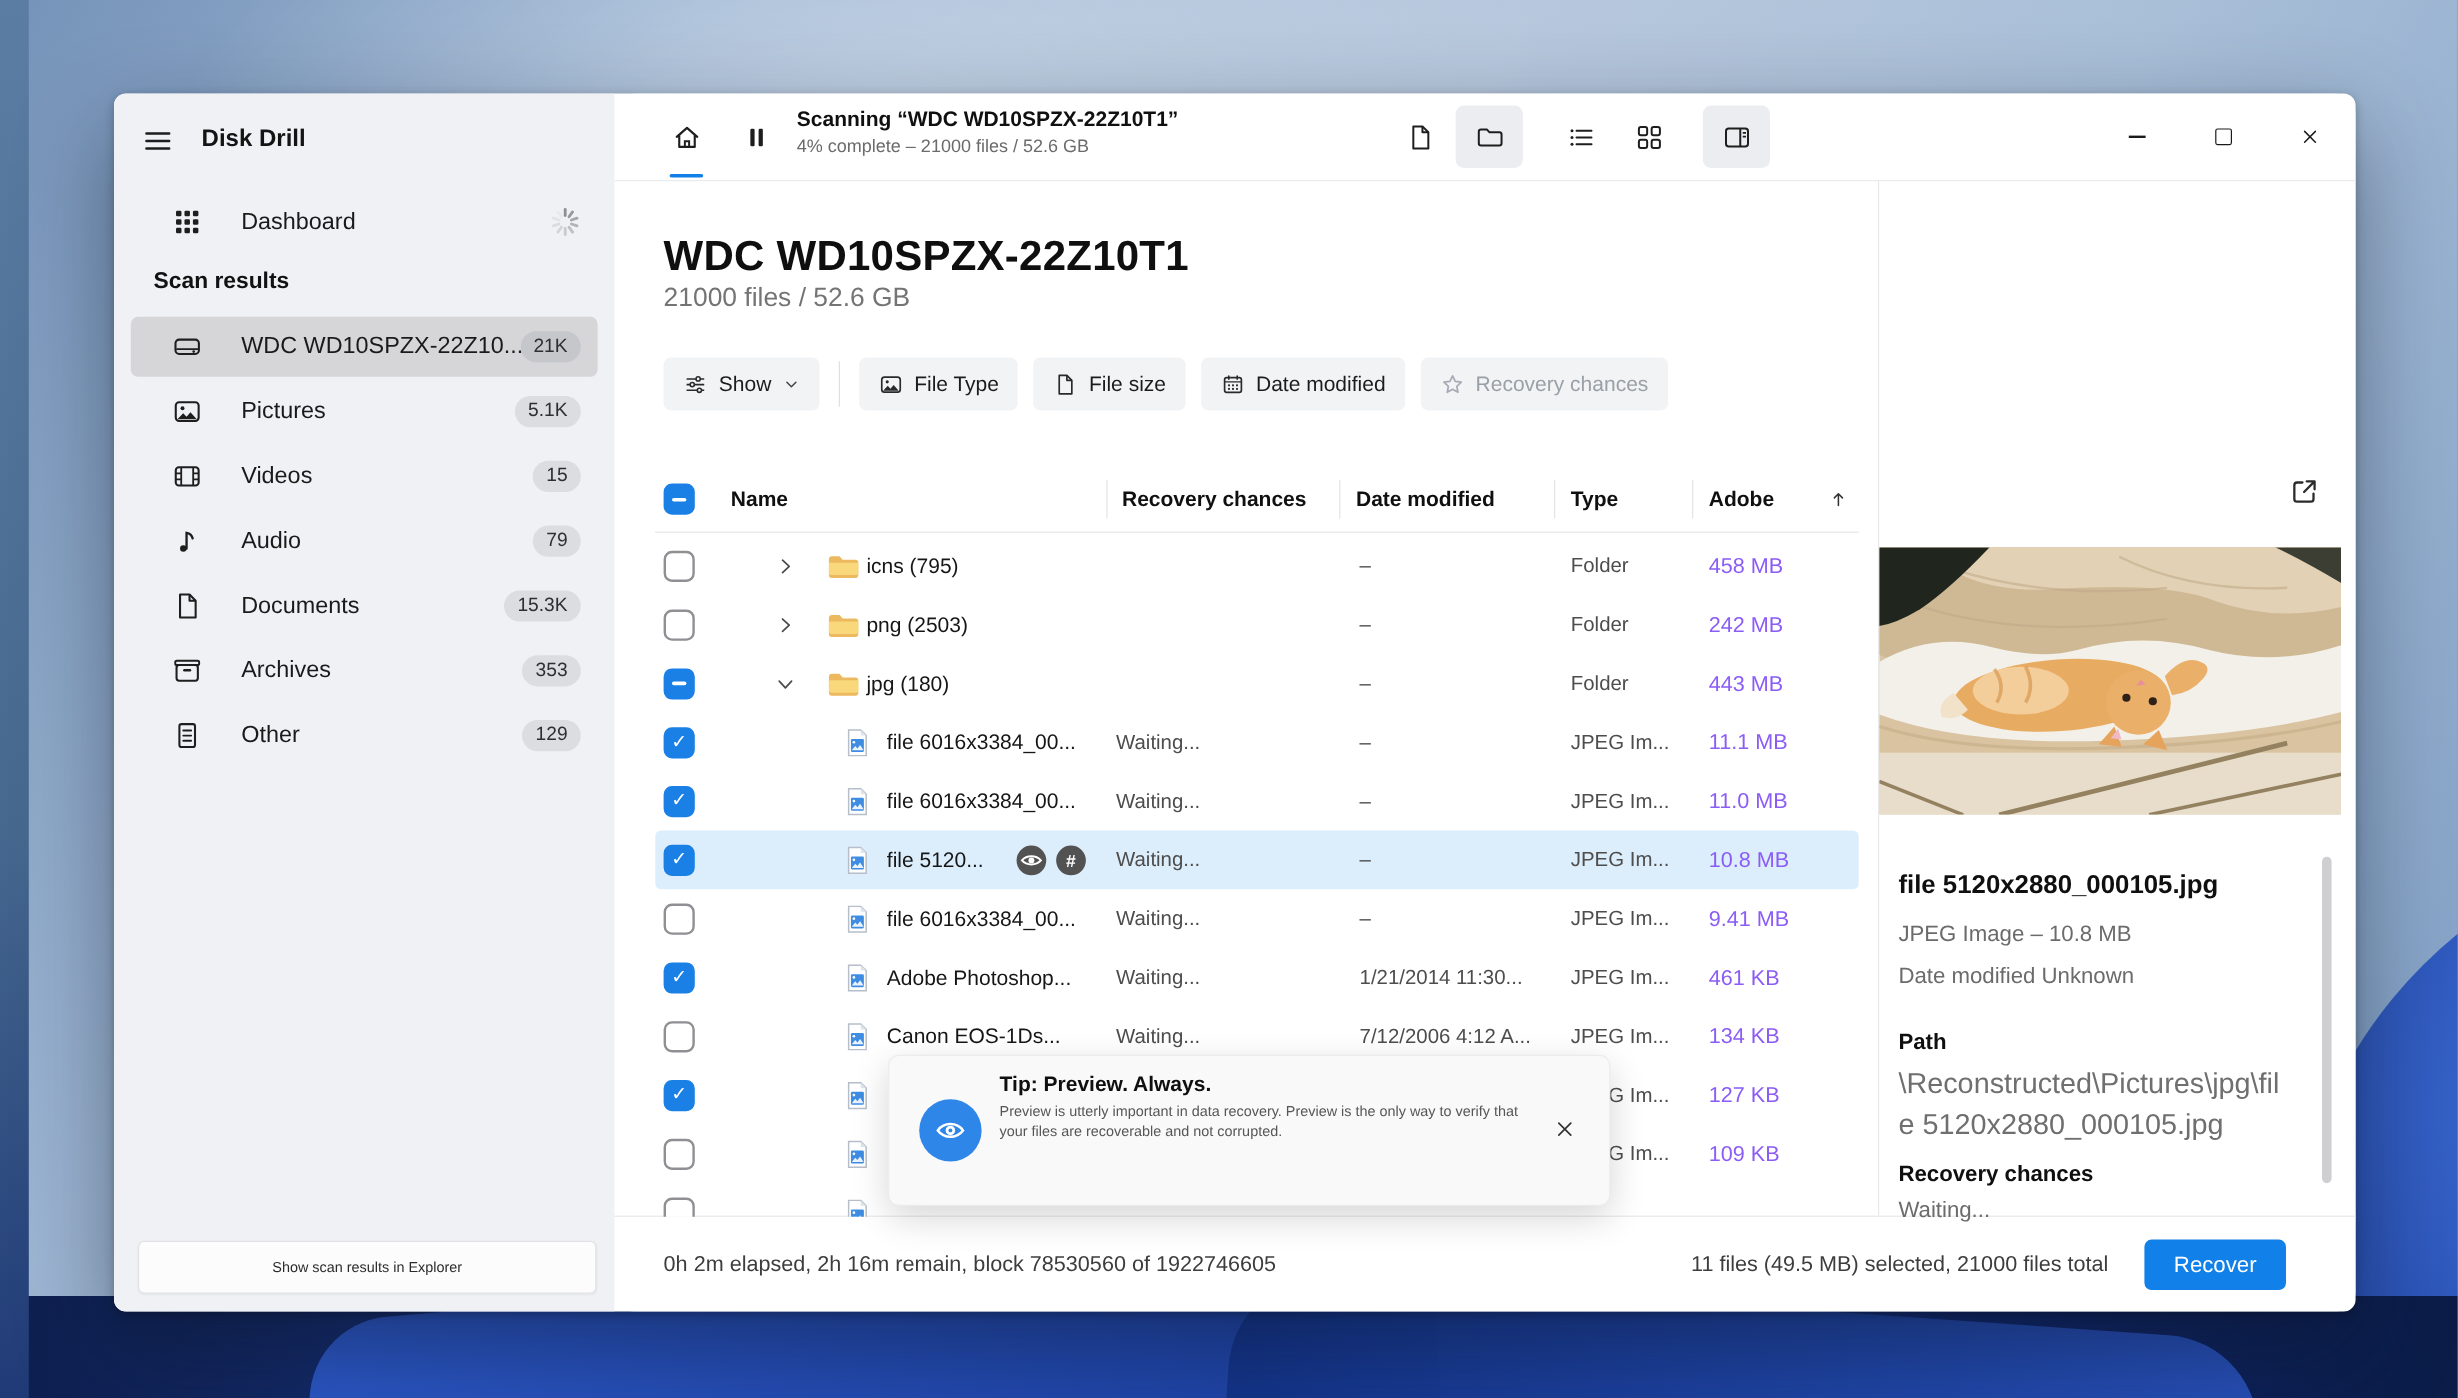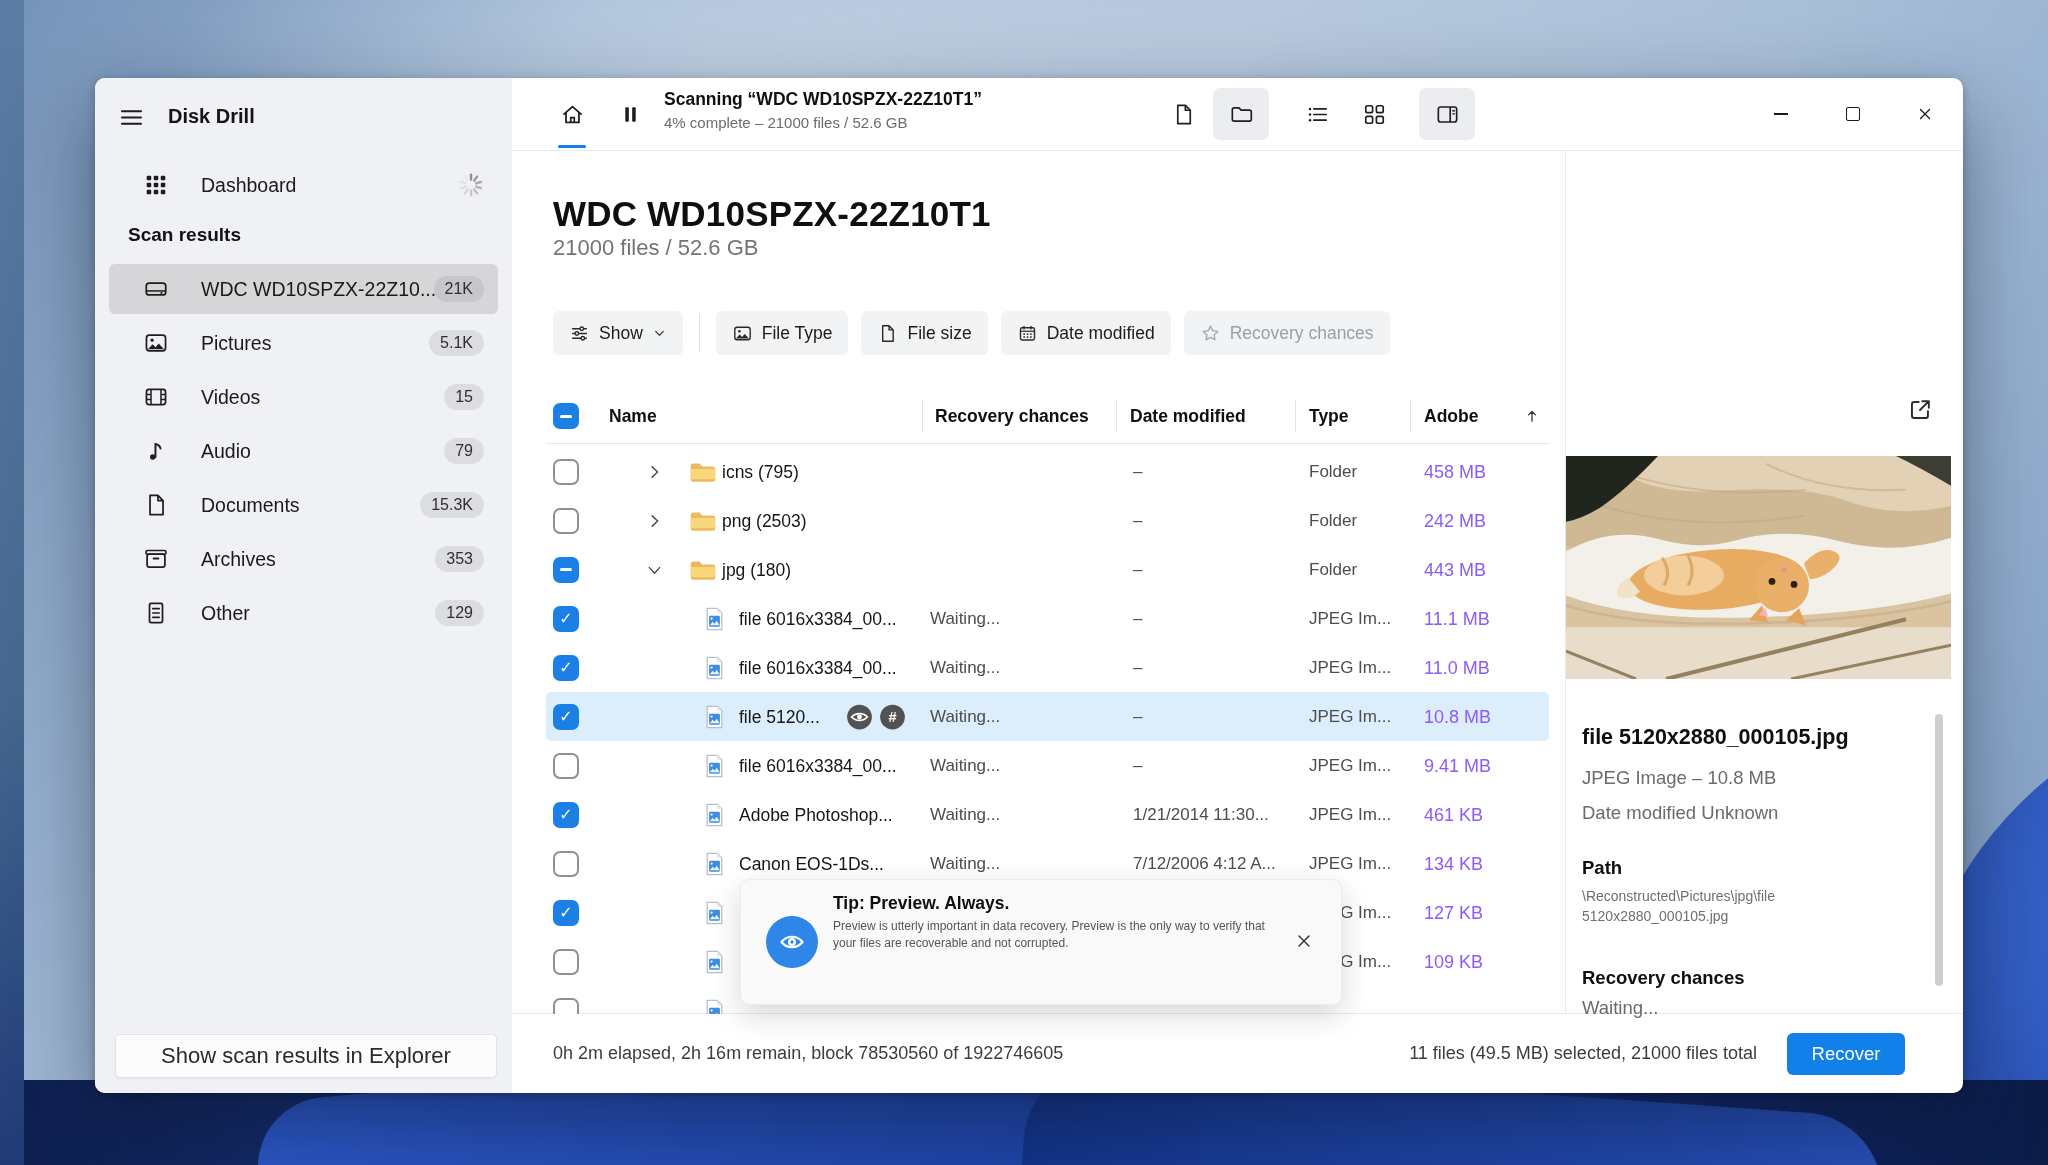--- a/index.html
+++ b/index.html
@@ -35,21 +35,21 @@
   .sb-section{position:absolute;left:33px;top:146px;font-size:19px;font-weight:700;color:#121212;}
   .sb-items{position:absolute;left:14px;top:186px;width:389px;display:flex;flex-direction:column;gap:4px;}
   .sb-item{position:relative;height:50px;border-radius:6px;}
   .sb-item.selected{background:#d6d6d9;}
   .sb-ic{position:absolute;left:34px;top:50%;transform:translateY(-50%);width:26px;height:26px;color:#1e1e1e;}
   .sb-label{position:absolute;left:92px;top:50%;transform:translateY(-50%);font-size:19.5px;color:#1a1a1a;white-space:nowrap;}
   .sb-badge{position:absolute;right:14px;top:50%;transform:translateY(-50%);background:#dcdde1;border-radius:14px;
             padding:4px 11px;font-size:16px;color:#2f2f33;}
   .sb-item.selected .sb-badge{background:#c6c7cb;}
   .sb-footer{position:absolute;left:20px;right:15px;bottom:15px;height:44px;background:#fcfcfd;border:1px solid #e3e3e6;
-            border-radius:5px;font-size:22px;color:#2b2b2b;font-family:inherit;box-shadow:0 1px 2px rgba(0,0,0,.05);}
+            border-radius:5px;font-size:12px;color:#2b2b2b;font-family:inherit;box-shadow:0 1px 2px rgba(0,0,0,.05);}
   
   .right{flex:1;display:flex;flex-direction:column;min-width:0;background:#fff;border-radius:17px;}
   .topbar{height:72px;flex:none;position:relative;border-bottom:1px solid #ebebee;}
   .tb-btn{position:absolute;border:none;background:transparent;padding:0;display:flex;align-items:center;justify-content:center;color:#1e1e1e;}
   .tb-home{left:40px;top:16px;width:40px;height:40px;}
   .tb-underline{position:absolute;left:46px;top:67px;width:28px;height:3px;border-radius:2px;background:#1180e8;}
   .tb-pause{left:98px;top:16px;width:40px;height:40px;}
   .tb-titles{position:absolute;left:152px;top:11px;}
   .tb-scan-title{font-size:17.5px;font-weight:700;color:#101010;line-height:1.25;}
   .tb-scan-sub{font-size:15px;color:#6b6b6b;margin-top:3px;}
@@ -67,21 +67,21 @@
   .win-ctl{position:absolute;top:14px;width:58px;height:44px;border:none;background:transparent;display:flex;align-items:center;justify-content:center;}
   .win-min{left:1240px;} .win-max{left:1312px;} .win-close{left:1384px;}
   .glyph-min{width:14px;height:2px;background:#1b1b1b;}
   .glyph-max{width:12px;height:12px;border:1.6px solid #1b1b1b;border-radius:2px;}
   .win-close svg{width:18px;height:18px;color:#1b1b1b;}
   .content-row{flex:1;display:flex;min-height:0;}
   
   .main{width:1053px;flex:none;position:relative;}
   .page-title{position:absolute;left:41px;top:20px;font-size:35px;font-weight:700;color:#0f0f0f;letter-spacing:.2px;}
   .page-sub{position:absolute;left:41px;top:84px;font-size:22px;color:#747474;}
-  .filters{position:absolute;left:41px;top:160px;height:44px;display:flex;align-items:center;gap:13px;}
+  .filters{position:absolute;left:41px;top:147px;height:44px;display:flex;align-items:center;gap:13px;}
   .fbtn{display:flex;align-items:center;gap:9px;background:#f2f3f5;border:none;border-radius:6px;height:44px;
         padding:0 16px;font-size:17.5px;color:#1c1c1c;font-family:inherit;white-space:nowrap;}
   .fbtn svg{width:21px;height:21px;color:#2a2a2a;}
   .fbtn .chev{width:15px;height:15px;color:#444;}
   .fbtn.disabled{color:#9aa0a8;} .fbtn.disabled svg{color:#a6abb3;}
   .f-sep{width:1px;height:38px;background:#e0e0e3;margin:0 3px;}
   .thead{position:absolute;left:34px;top:238px;width:1003px;height:54px;}
   .th{position:absolute;top:50%;transform:translateY(-50%);font-size:17.5px;font-weight:700;color:#101010;white-space:nowrap;}
   .th-name{left:63px;} .th-rec{left:389px;} .th-date{left:584px;} .th-type{left:763px;} .th-size{left:878px;}
   .th-sort{position:absolute;left:977px;top:50%;transform:translateY(-50%);width:18px;height:18px;color:#333;}
@@ -124,21 +124,21 @@
   .tip-close svg{width:20px;height:20px;}
   
   .preview{flex:1;border-left:1px solid #e8e8ea;position:relative;min-width:0;}
   .pv-open{position:absolute;right:28px;top:245px;width:30px;height:30px;border:none;background:transparent;padding:0;color:#2b2b2b;}
   .pv-open svg{width:27px;height:27px;}
   .pv-img{position:absolute;left:0;top:305px;width:385px;height:223px;overflow:hidden;}
   .pv-name{position:absolute;left:16px;top:574px;font-size:21.5px;font-weight:700;color:#0f0f0f;white-space:nowrap;}
   .pv-info{position:absolute;left:16px;top:616px;font-size:18.5px;color:#6b6b6b;}
   .pv-date{position:absolute;left:16px;top:651px;font-size:18.5px;color:#6b6b6b;}
   .pv-path-label{position:absolute;left:16px;top:706px;font-size:18.5px;font-weight:700;color:#0f0f0f;}
-  .pv-path{position:absolute;left:16px;top:736px;width:330px;font-size:14px;color:#6f6f6f;line-height:1.4;overflow-wrap:break-word;}
+  .pv-path{position:absolute;left:16px;top:736px;width:330px;font-size:24px;color:#6f6f6f;line-height:1.4;overflow-wrap:break-word;}
   .pv-rec-label{position:absolute;left:16px;top:816px;font-size:18.5px;font-weight:700;color:#0f0f0f;}
   .pv-rec{position:absolute;left:16px;top:846px;font-size:18.5px;color:#6b6b6b;}
   .pv-scroll{position:absolute;right:20px;top:563px;width:8px;height:272px;border-radius:4px;background:#cfcfd2;}
   
   .statusbar{height:80px;flex:none;border-top:1px solid #e8e8ea;display:flex;align-items:center;padding-left:41px;box-sizing:border-box;}
   .sb-progress{font-size:18px;color:#3d3d3d;}
   .sb-right{margin-left:auto;display:flex;align-items:center;gap:30px;padding-right:58px;}
   .sel-text{font-size:18px;color:#3d3d3d;}
   .recover{width:118px;height:42px;background:#1180e8;color:#fff;border:none;border-radius:6px;font-size:18.5px;font-family:inherit;}
   .defs{position:absolute;width:0;height:0;overflow:hidden;}

